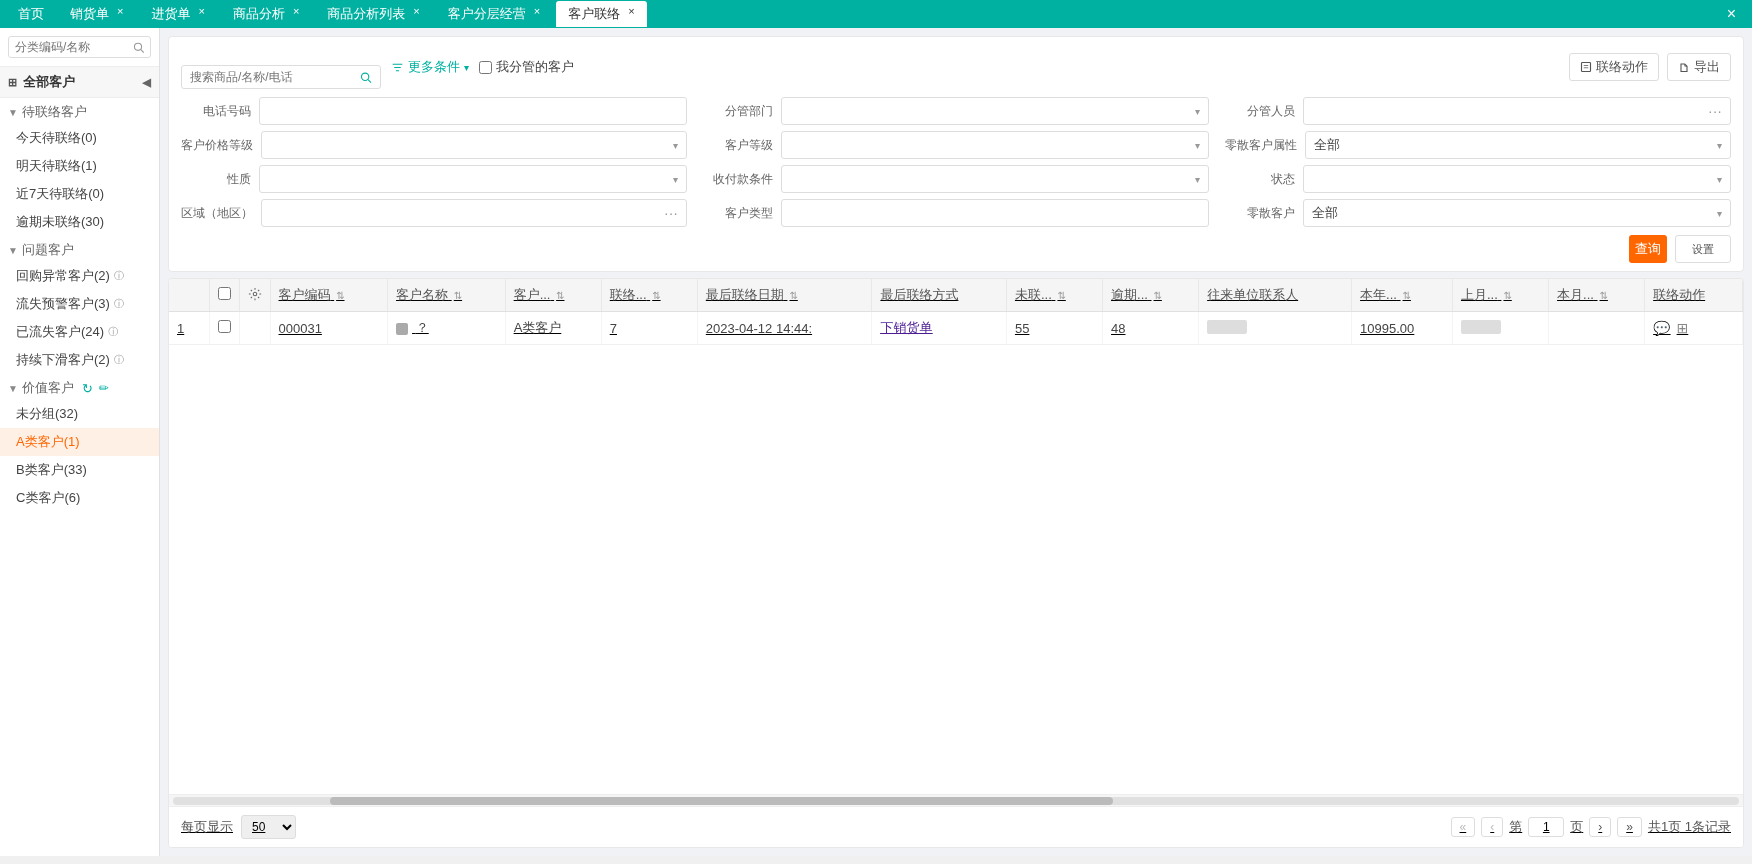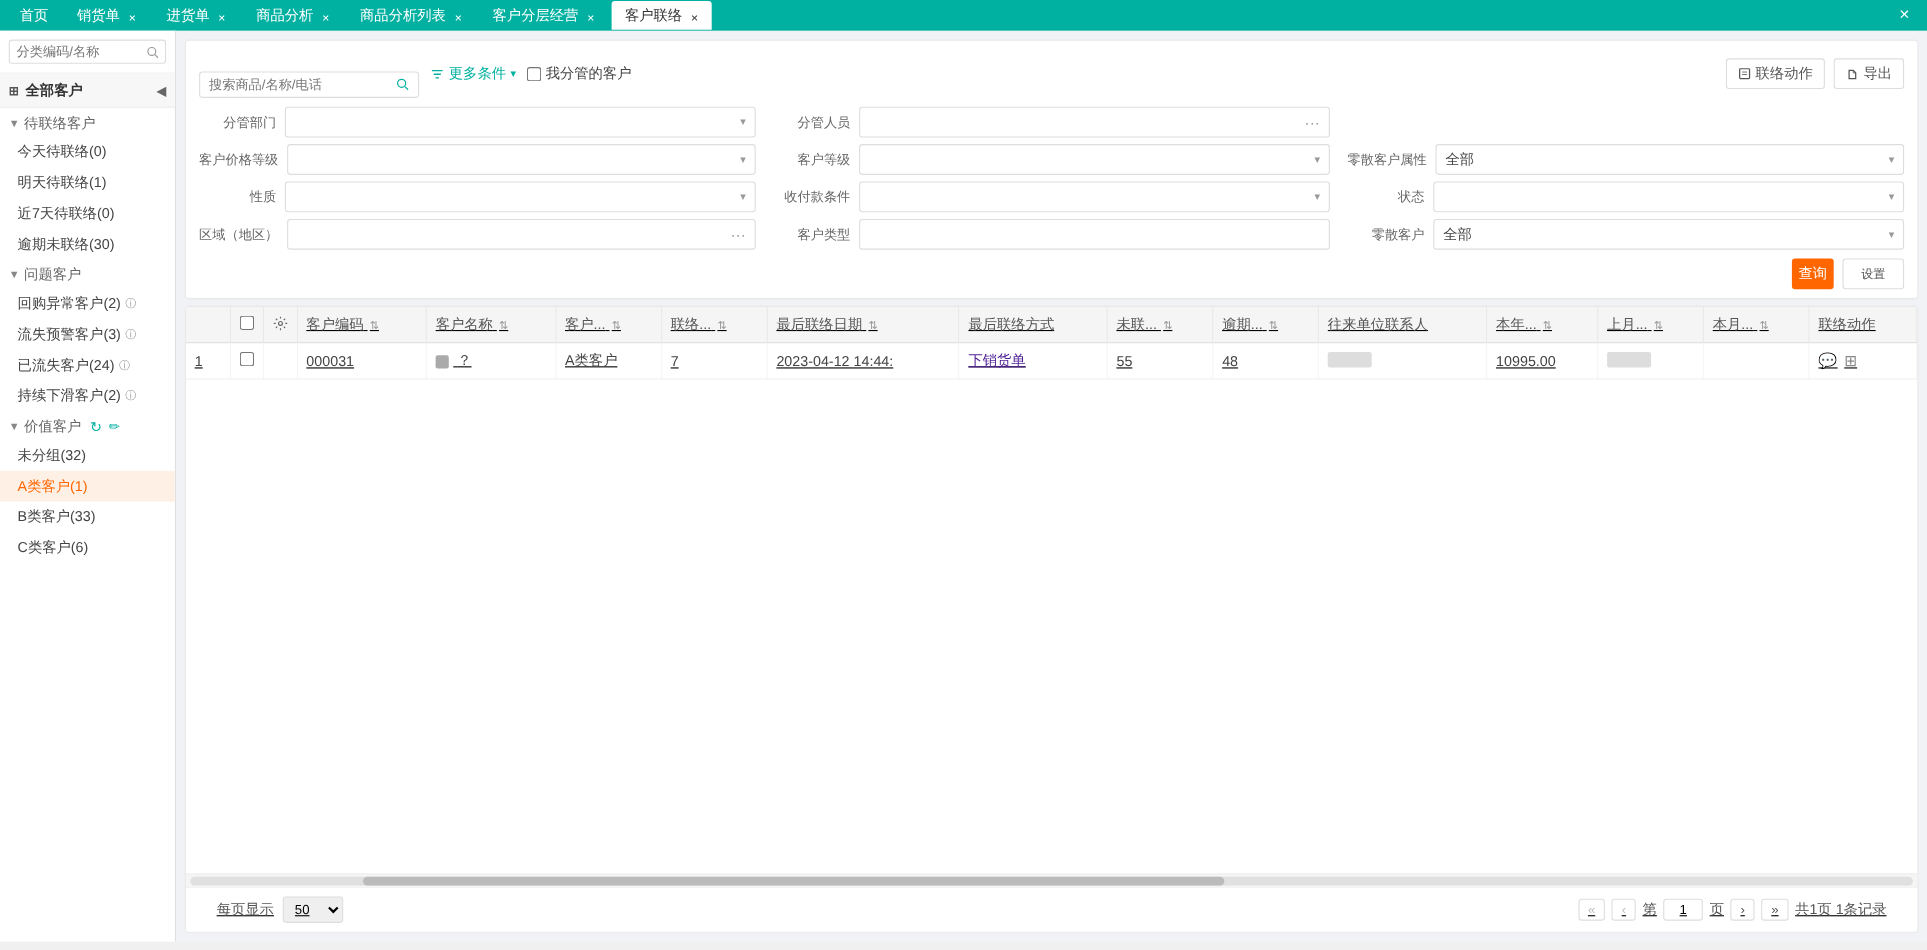--- a/index.html
+++ b/index.html
@@ -15,21 +15,21 @@
       gap: 4px;
     }
     .nav-tab {
       background: transparent;
       color: #fff;
       border: none;
       padding: 4px 12px;
       cursor: pointer;
       font-size: 13px;
       display: flex;
-      align-items: flex-end;
+      align-items: flex-start;
       gap: 4px;
       border-radius: 3px 3px 0 0;
       white-space: nowrap;
     }
     .nav-tab.active { background: #fff; color: #333; }
     .nav-tab .close-x { font-size: 11px; color: inherit; margin-left: 4px; }
     .nav-home { color: #fff; font-size: 13px; padding: 4px 10px; cursor: pointer; }
     .top-nav-close {
       margin-left: auto;
       color: #fff;
@@ -106,21 +106,21 @@
     .content-area {
       flex: 1;
       display: flex;
       flex-direction: column;
       overflow: hidden;
       padding: 8px;
       gap: 6px;
     }
     .filter-search-box {
       display: flex;
-      align-items: flex-start;
+      align-items: flex-end;
       border: 1px solid #ddd;
       border-radius: 3px;
       padding: 4px 8px;
       gap: 6px;
       width: 200px;
       margin-top: 20px;
     }
     .filter-search-box input { border: none; outline: none; font-size: 12px; width: 100%; color: #999; }
     .more-conditions {
       display: flex;
@@ -244,21 +244,21 @@
     }
     .link-cell { color: #4c1d95; cursor: pointer; text-decoration: underline; }
     .action-icons { display: flex; gap: 6px; align-items: center; }
     .action-icon { cursor: pointer; color: #888; font-size: 14px; }
 
     
     .pagination-bar {
       display: flex;
       align-items: center;
       justify-content: space-between;
-      padding: 8px 28px;
+      padding: 8px 12px;
       background: #fff;
       border-top: 1px solid #eee;
       font-size: 12px;
       color: #555;
       flex-shrink: 0;
     }
     .pagination-left { display: flex; align-items: center; gap: 8px; }
     .pagination-right { display: flex; align-items: center; gap: 6px; }
     .page-size-select {
       border: 1px solid #ddd;
@@ -479,20 +479,24 @@
             <svg width="12" height="12" viewBox="0 0 16 16">
                 <path d="M4 4h5l3 3v7H4V4z" fill="none" stroke="#555" stroke-width="1.5"></path>
                 <path d="M9 4v3h3" fill="none" stroke="#555" stroke-width="1"></path>
               </svg>
             <span>导出</span>
           </div>
         </div>
       </div>
 
       <div style="display:grid; grid-template-columns:1fr 1fr 1fr; gap:6px 16px; margin-bottom:6px;">
+        <div class="filter-item">
+          <span class="filter-label">电话号码</span>
+          <div class="filter-select" style="justify-content:flex-start;">&nbsp;</div>
+        </div>
         <div class="filter-item">
           <span class="filter-label">分管部门</span>
           <div class="filter-select">
             <span></span>
               <span class="arrow">▾</span>
           </div>
         </div>
         <div class="filter-item">
           <span class="filter-label">分管人员</span>
           <div class="filter-select">

